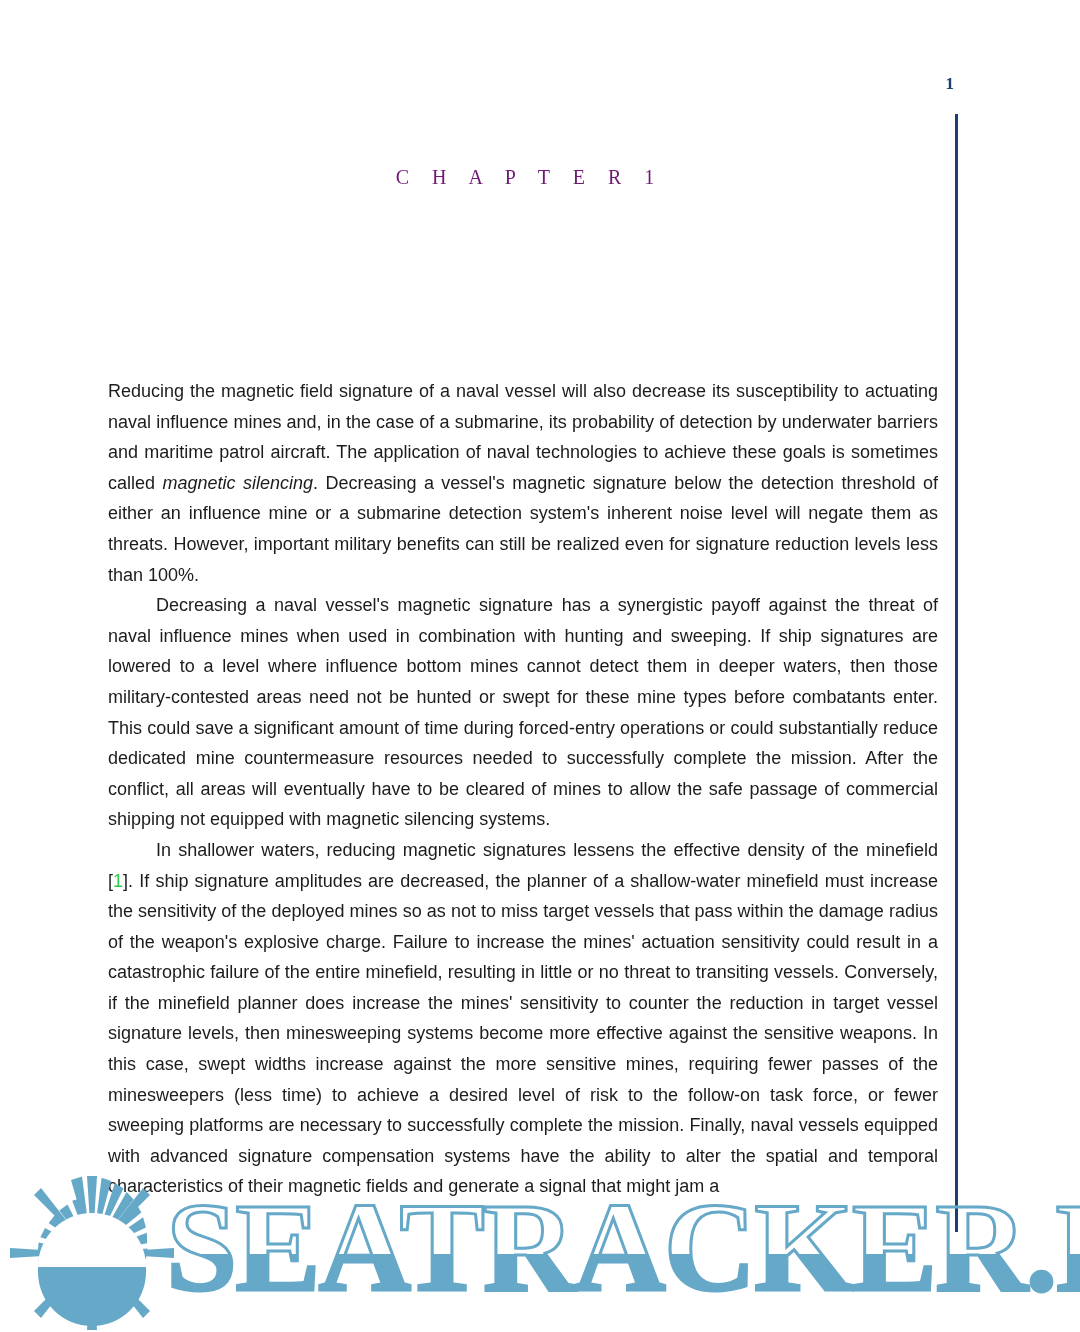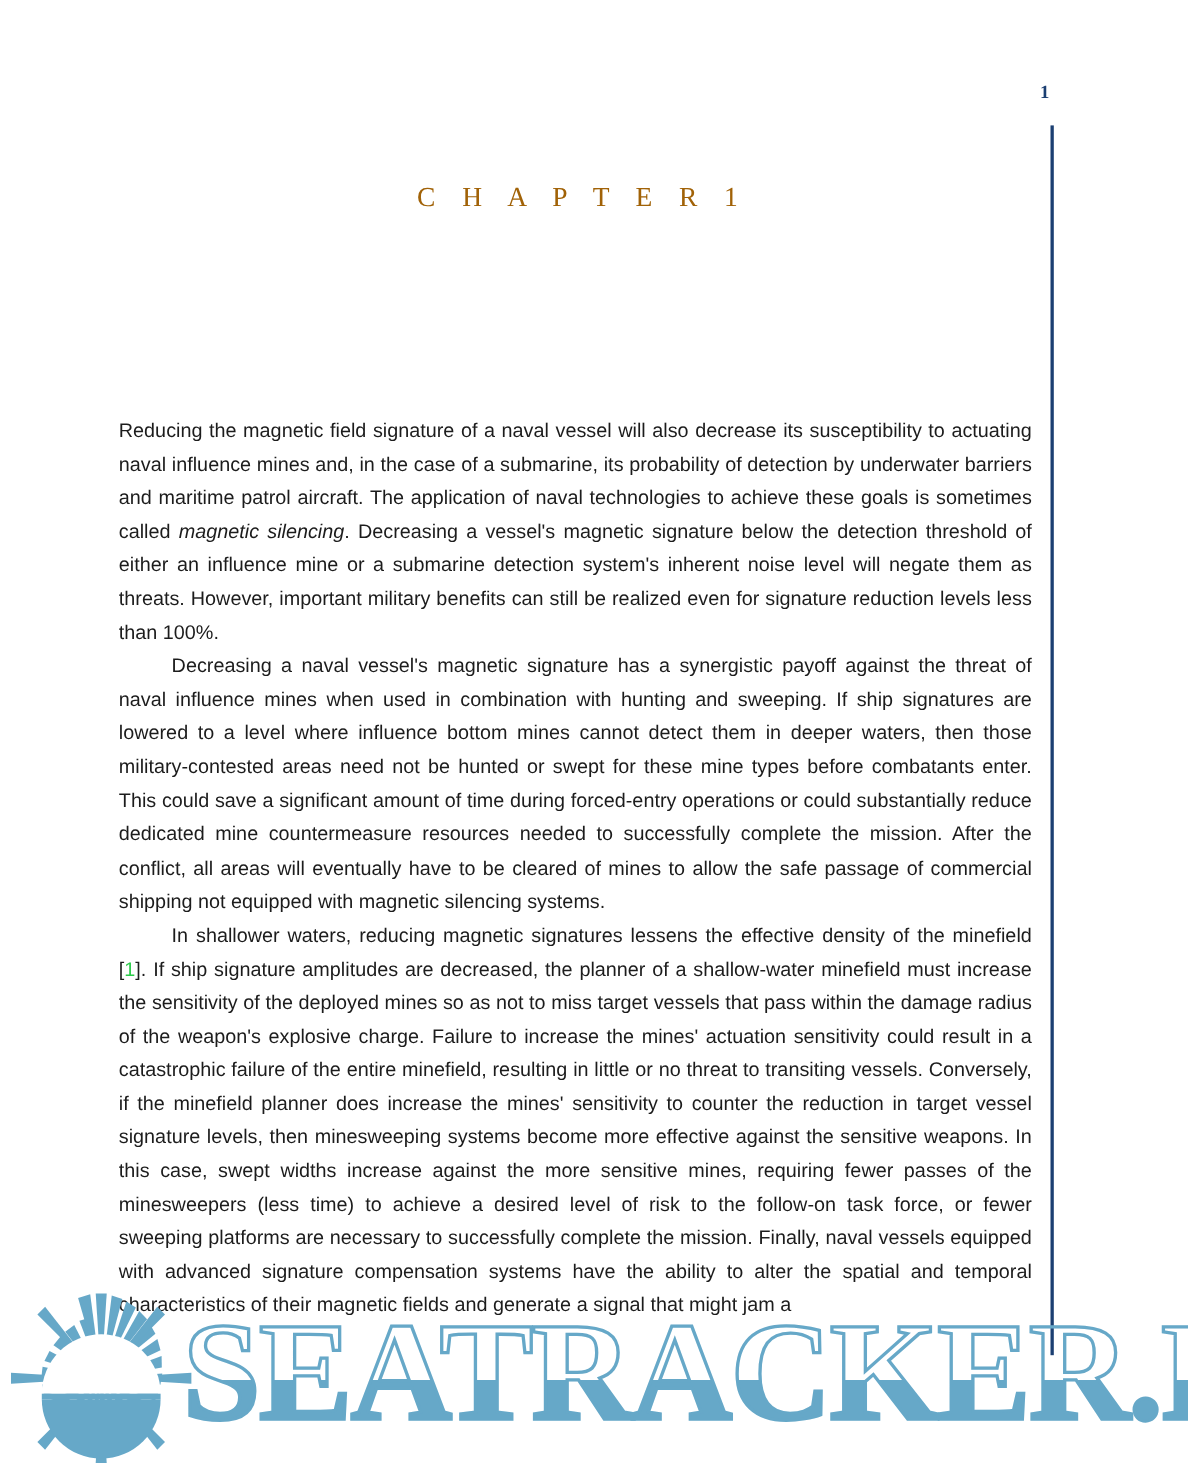--- a/index.html
+++ b/index.html
@@ -47,22 +47,22 @@
     background: #1b3f72;
   }
 
   #chapter-label {
     position: absolute;
     left: 180px;
     top: 166px;
     width: 690px;
     text-align: center;
     font-family: "Liberation Serif", serif;
-    font-size: 25px;
-    color: #a16207;
+    font-size: 20px;
+    color: #701a75;
     letter-spacing: 9px;
     text-indent: 9px;
   }
 
   #title-banner {
     position: absolute;
     left: 108px;
     top: 218px;
     width: 972px;
     height: 76px;

